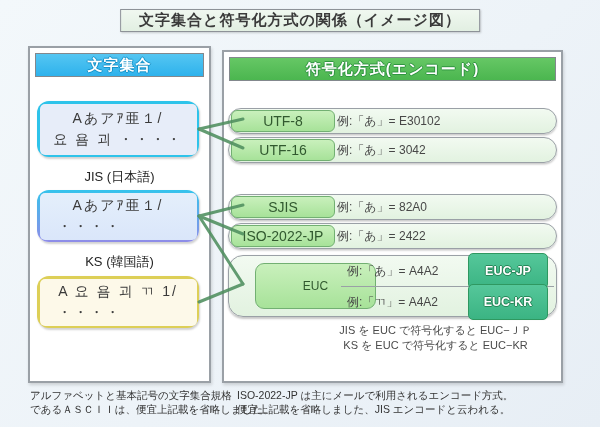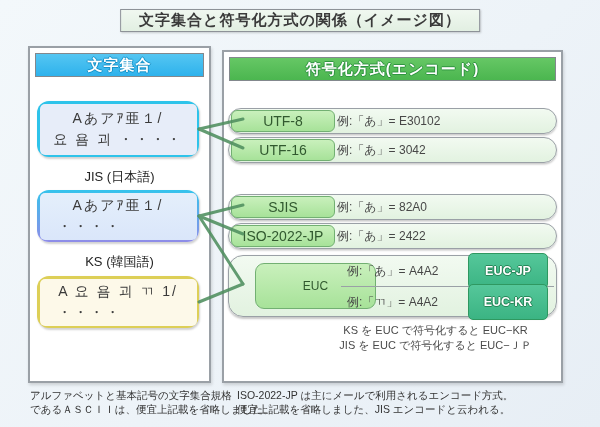--- a/index.html
+++ b/index.html
@@ -188,22 +188,22 @@
         <div class="euc-example">例:「あ」= A4A2</div>
         <div class="euc-tag">EUC-JP</div>
       </div>
       <div class="euc-row euc-row-2">
         <div class="euc-example">例:「ㄲ」= A4A2</div>
         <div class="euc-tag">EUC-KR</div>
       </div>
     </div>
 
     <div class="euc-note">
+      <div>JIS を EUC で符号化すると EUC−ＪＰ</div>
       <div>KS を EUC で符号化すると EUC−KR</div>
-      <div>JIS を EUC で符号化すると EUC−ＪＰ</div>
     </div>
   </div>
 
   <div class="footnote footnote-left">
     <div>アルファベットと基本記号の文字集合規格</div>
     <div>であるＡＳＣＩＩは、便宜上記載を省略しました。</div>
   </div>
   <div class="footnote footnote-right">
     <div>ISO-2022-JP は主にメールで利用されるエンコード方式。</div>
     <div>便宜上記載を省略しました、JIS エンコードと云われる。</div>

